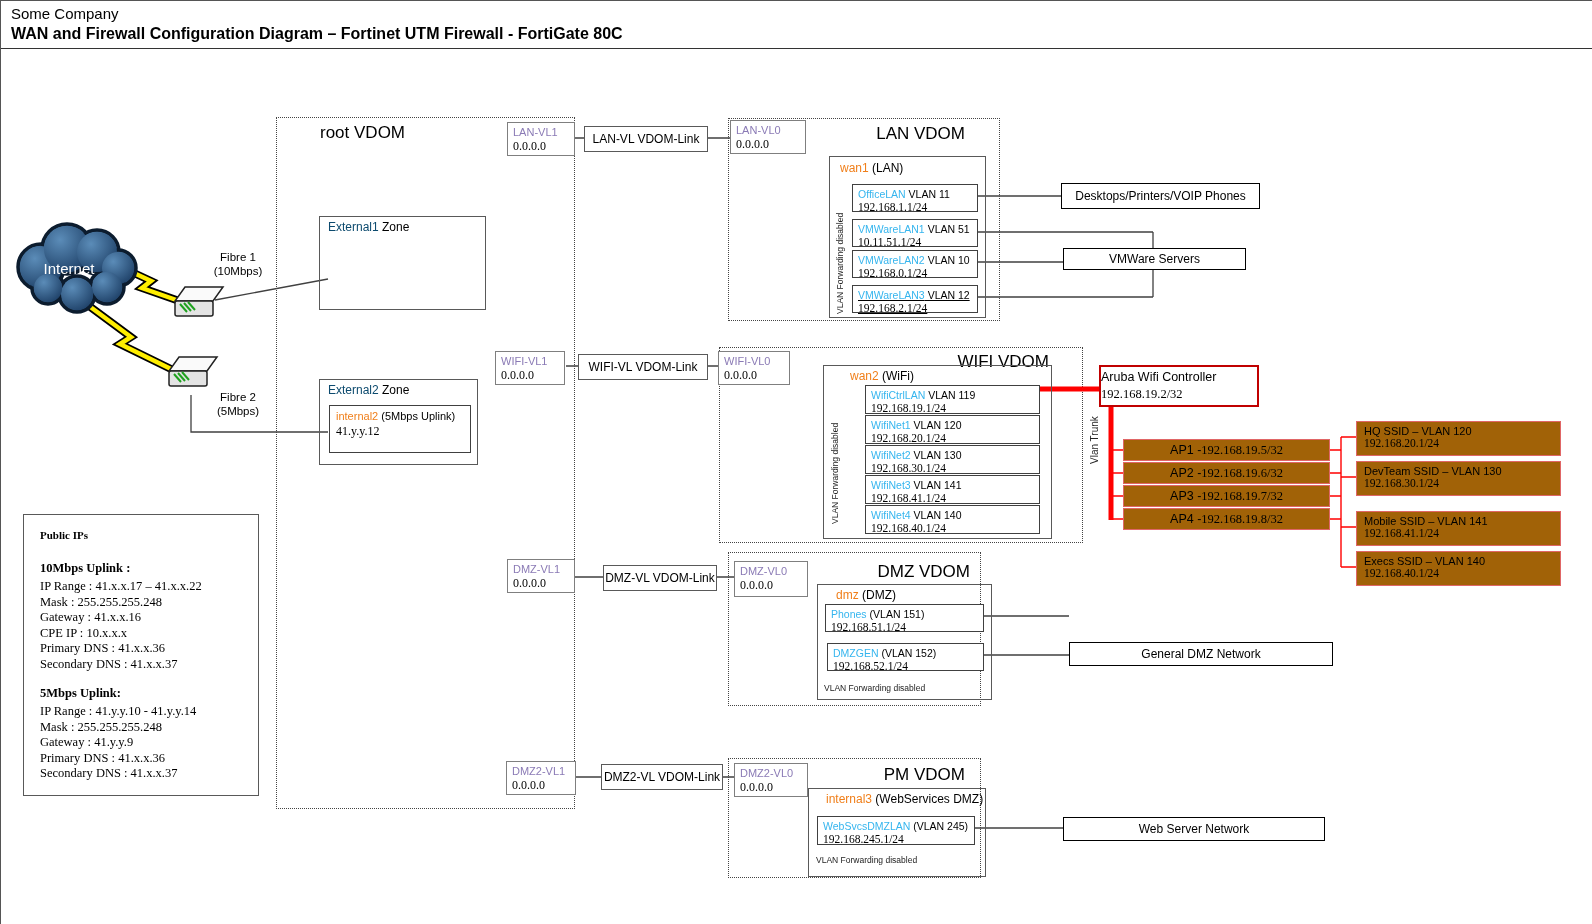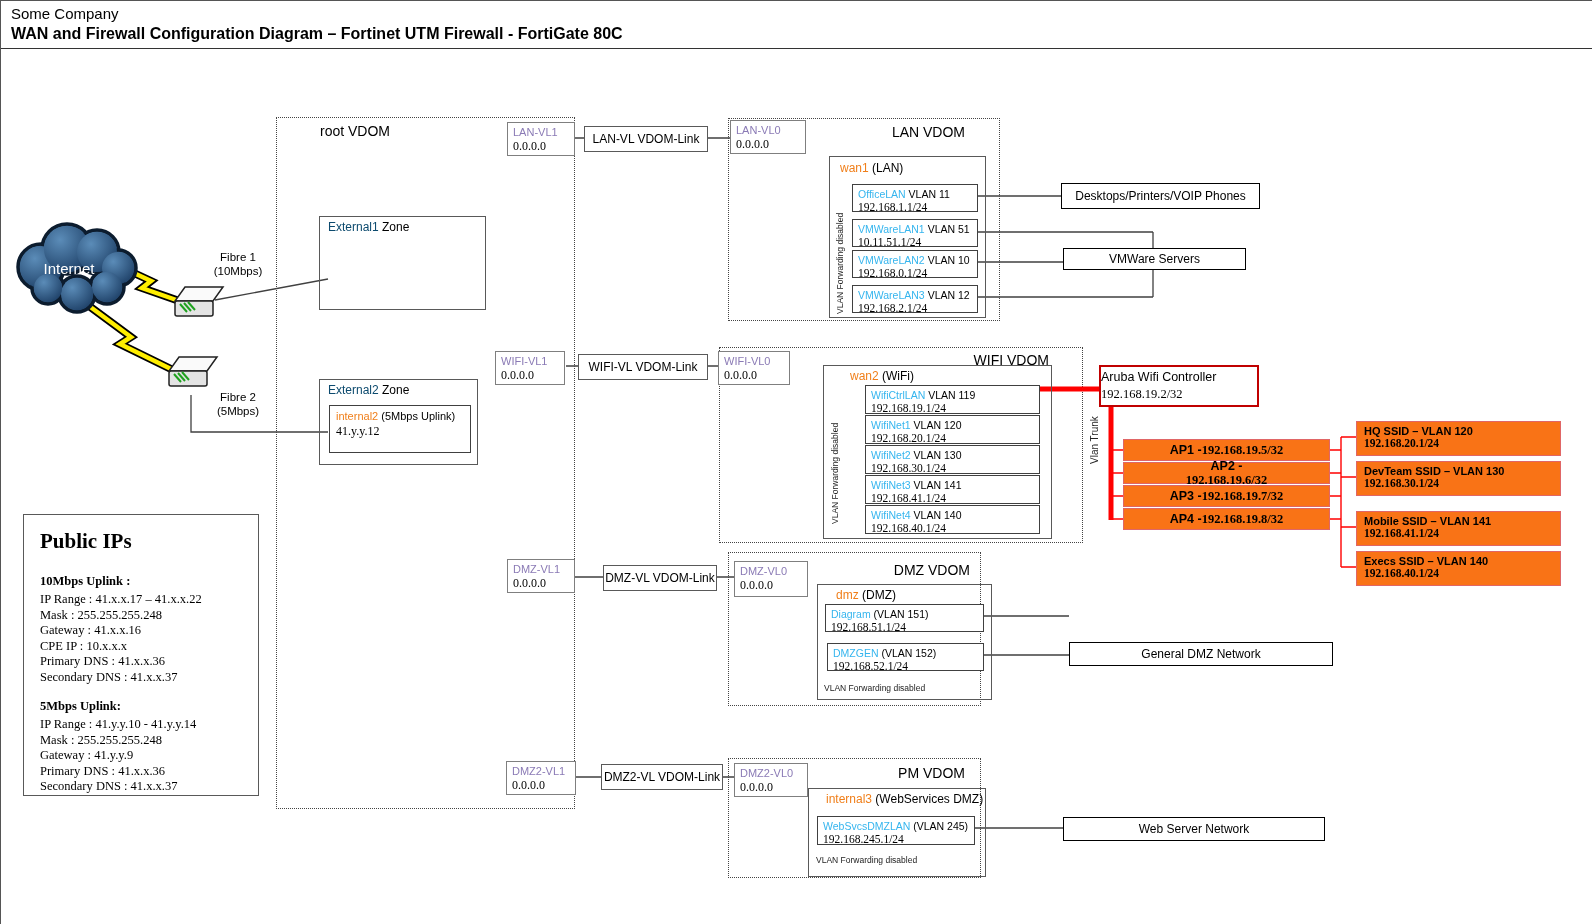--- a/index.html
+++ b/index.html
@@ -4,50 +4,50 @@
 <style>
   html,body{margin:0;padding:0;background:#fff;}
   #page{position:relative;width:1592px;height:924px;background:#fff;border:1px solid #555;
         font-family:"Liberation Sans",sans-serif;overflow:hidden;}
   .sans{font-family:"Liberation Sans",sans-serif;}
   .serif{font-family:"Liberation Serif",serif;}
   #hdr{position:absolute;left:0;top:0;width:100%;height:47px;border-bottom:1px solid #333;}
   #hdr .company{position:absolute;left:10px;top:4px;font-size:15px;}
   #hdr .title{position:absolute;left:10px;top:24px;font-size:16px;font-weight:bold;}
   .dotted-box{position:absolute;border:1px dotted #444;}
-  .vdom-label{position:absolute;font-size:14px;color:#000;}
+  .vdom-label{position:absolute;font-size:17px;color:#000;}
   .vl-box{position:absolute;border:1.5px solid #7f7f7f;background:#fff;padding:2px 5px;line-height:14px;}
   .vl-name{font-size:11px;color:#8a7ab5;display:block;}
   .vl-ip{font-size:12px;font-family:"Liberation Serif",serif;display:block;}
   .link-box{position:absolute;border:1.5px solid #595959;background:#fff;display:flex;align-items:center;justify-content:center;font-size:12px;}
   .zone-box{position:absolute;border:1.5px solid #595959;background:transparent;}
   .zone-title{position:absolute;left:8px;top:3px;font-size:12px;}
   .zone-inner{position:absolute;border:1px solid #404040;background:#fff;padding:3px 6px;line-height:14.5px;}
   .iface{color:#f07f1a;}
   .zname{color:#0c4a6e;}
   .ipline{font-family:"Liberation Serif",serif;font-size:12px;}
   .ipnote{font-family:"Liberation Sans",sans-serif;font-size:11px;}
   .wan-box{position:absolute;border:1.5px solid #595959;background:transparent;}
   .wan-label{position:absolute;font-size:12px;}
   .vlan-box{position:absolute;border:1px solid #404040;background:#fff;padding:1px 5px;line-height:13px;}
   .vlan-name{font-size:10.5px;color:#35b5ee;}
   .vlan-tag{font-size:10.5px;color:#000;}
   .vlan-ip{font-family:"Liberation Serif",serif;font-size:11.5px;display:block;}
   .vert-text{position:absolute;transform:rotate(-90deg);transform-origin:0 0;font-size:8.5px;white-space:nowrap;color:#222;}
   .net-box{position:absolute;border:1px solid #000;background:#fff;display:flex;align-items:center;justify-content:center;font-size:12px;}
-  .red-box{position:absolute;border:1.5px solid #e06666;background:#f97316;font-weight:bold;}
+  .red-box{position:absolute;border:1.5px solid #e06666;background:#a16207;}
   .ap-box{display:flex;align-items:center;justify-content:center;font-size:12.5px;}
   .ssid-line1{font-size:11px;display:block;}
   .ssid-line2{font-family:"Liberation Serif",serif;font-size:11.5px;display:block;}
   .aruba{position:absolute;border:2px solid #c00000;background:#fff;text-align:left;line-height:17px;font-size:12.5px;}
   .fw-note{position:absolute;font-size:8.5px;color:#222;}
   .fibre-label{position:absolute;width:74px;text-align:center;font-size:11.5px;line-height:13.5px;}
   #pubips{position:absolute;left:22px;top:513px;width:236px;height:282px;border:1.5px solid #595959;
           font-family:"Liberation Serif",serif;box-sizing:border-box;padding:14px 16px;}
-  #pubips .pt{font-size:21px;font-weight:bold;margin-bottom:20px;}
+  #pubips .pt{font-size:11px;font-weight:bold;margin-bottom:20px;}
   #pubips .ph{font-size:12.5px;font-weight:bold;margin-top:14px;margin-bottom:3px;}
   #pubips .pl{font-size:12.5px;line-height:15.5px;}
   svg{position:absolute;left:0;top:0;pointer-events:none;}
 </style>
 </head>
 <body>
 
 <div id="page">
 
   <div id="hdr">
@@ -229,21 +229,21 @@
       <span class="vlan-ip">192.168.1.1/24</span>
     </div>
     <div class="vlan-box" style="left:22px;top:62px;width:114px;height:24px;">
       <span class="vlan-name">VMWareLAN1</span><span class="vlan-tag"> VLAN 51</span>
       <span class="vlan-ip">10.11.51.1/24</span>
     </div>
     <div class="vlan-box" style="left:22px;top:93px;width:114px;height:24px;">
       <span class="vlan-name">VMWareLAN2</span><span class="vlan-tag"> VLAN 10</span>
       <span class="vlan-ip">192.168.0.1/24</span>
     </div>
-    <div class="vlan-box" style="left:22px;top:128px;width:114px;height:24px;">
+    <div class="vlan-box" style="left:22px;top:128px;width:114px;height:24px;text-decoration:underline;">
       <span class="vlan-name">VMWareLAN3</span><span class="vlan-tag"> VLAN 12</span>
       <span class="vlan-ip">192.168.2.1/24</span>
     </div>
   </div>
 
   <div class="wan-box" style="left:822px;top:364px;width:227px;height:172px;">
     <div class="wan-label" style="left:26px;top:3px;">
       <span class="iface">wan2</span><span> (WiFi)</span>
     </div>
     <div class="vert-text" style="left:6px;top:158px;">VLAN Forwarding disabled</div>
@@ -267,21 +267,21 @@
       <span class="vlan-name">WifiNet4</span><span class="vlan-tag"> VLAN 140</span>
       <span class="vlan-ip">192.168.40.1/24</span>
     </div>
   </div>
 
   <div class="wan-box" style="left:816px;top:583px;width:173px;height:114px;">
     <div class="wan-label" style="left:18px;top:3px;">
       <span class="iface">dmz</span><span> (DMZ)</span>
     </div>
     <div class="vlan-box" style="left:7px;top:19px;width:147px;height:24px;">
-      <span class="vlan-name">Diagram</span><span class="vlan-tag"> (VLAN 151)</span>
+      <span class="vlan-name">Phones</span><span class="vlan-tag"> (VLAN 151)</span>
       <span class="vlan-ip">192.168.51.1/24</span>
     </div>
     <div class="vlan-box" style="left:9px;top:58px;width:145px;height:24px;">
       <span class="vlan-name">DMZGEN</span><span class="vlan-tag"> (VLAN 152)</span>
       <span class="vlan-ip">192.168.52.1/24</span>
     </div>
     <div class="fw-note" style="left:6px;top:98px;">VLAN Forwarding disabled</div>
   </div>
 
   <div class="wan-box" style="left:807px;top:787px;width:176px;height:87px;">
@@ -311,21 +311,21 @@
   <div class="aruba" style="left:1098px;top:364px;width:156px;height:36px;padding-top:2px;">
     <span class="sans">Aruba Wifi Controller</span><br>
     <span class="serif">192.168.19.2/32</span>
   </div>
   <div class="vert-text" style="left:1088px;top:463px;font-size:10px;">Vlan Trunk</div>
 
   <div class="red-box ap-box" style="left:1122px;top:438px;width:205px;height:20px;">
     <span class="sans">AP1 - </span>
       <span class="serif">192.168.19.5/32</span>
   </div>
-  <div class="red-box ap-box" style="left:1122px;top:461px;width:205px;height:20px;flex-direction:column;">
+  <div class="red-box ap-box" style="left:1122px;top:461px;width:205px;height:20px;">
     <span class="sans">AP2 - </span>
       <span class="serif">192.168.19.6/32</span>
   </div>
   <div class="red-box ap-box" style="left:1122px;top:484px;width:205px;height:20px;">
     <span class="sans">AP3 - </span>
       <span class="serif">192.168.19.7/32</span>
   </div>
   <div class="red-box ap-box" style="left:1122px;top:507px;width:205px;height:20px;">
     <span class="sans">AP4 - </span>
       <span class="serif">192.168.19.8/32</span>

